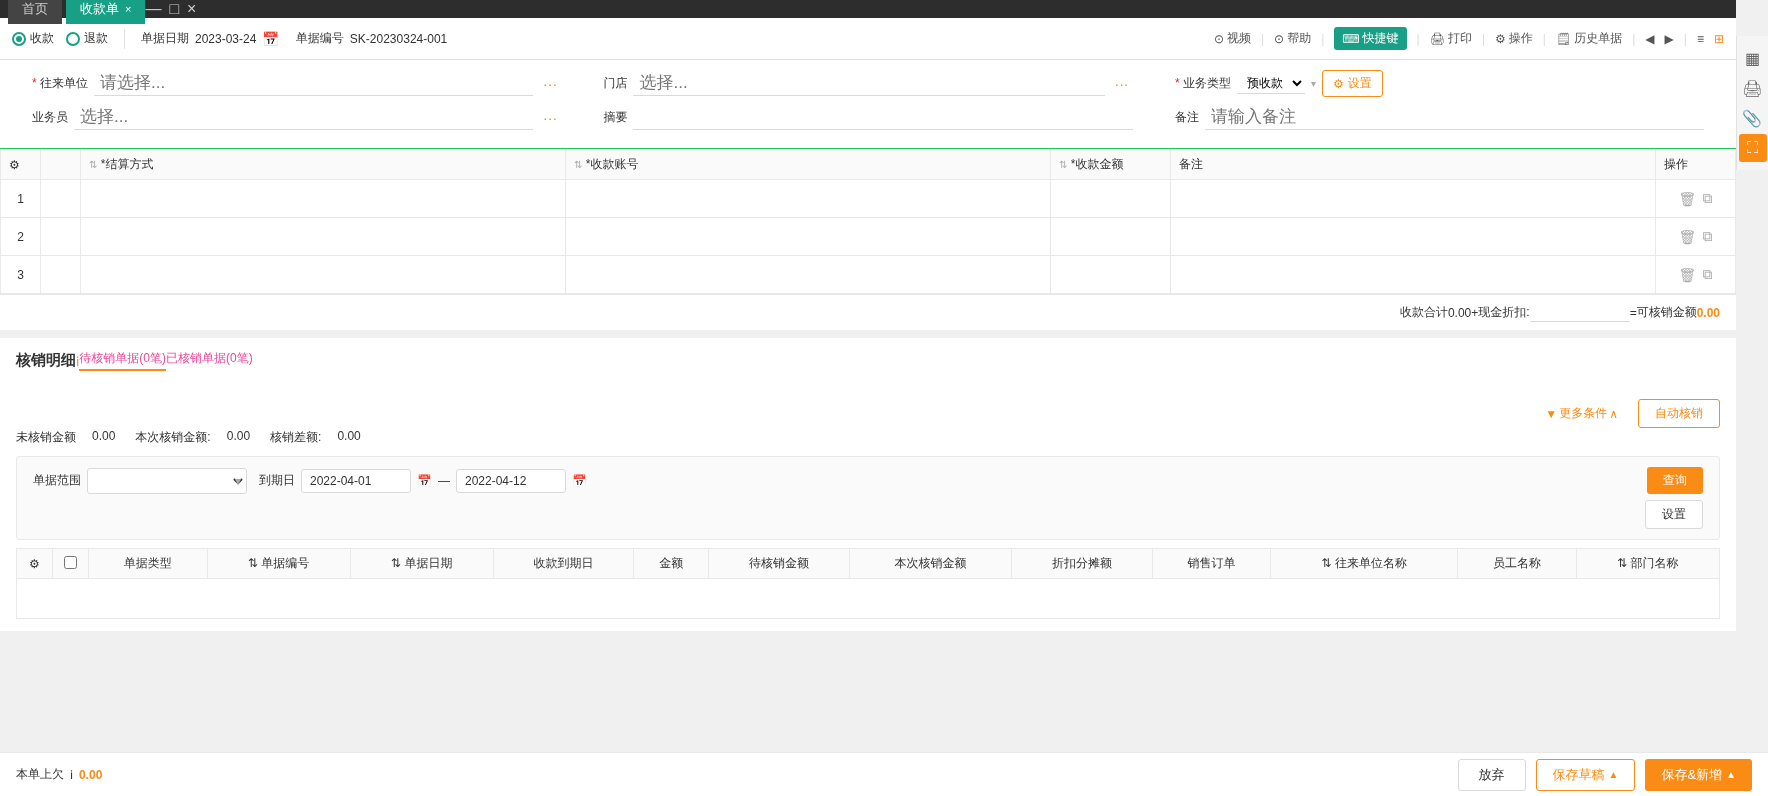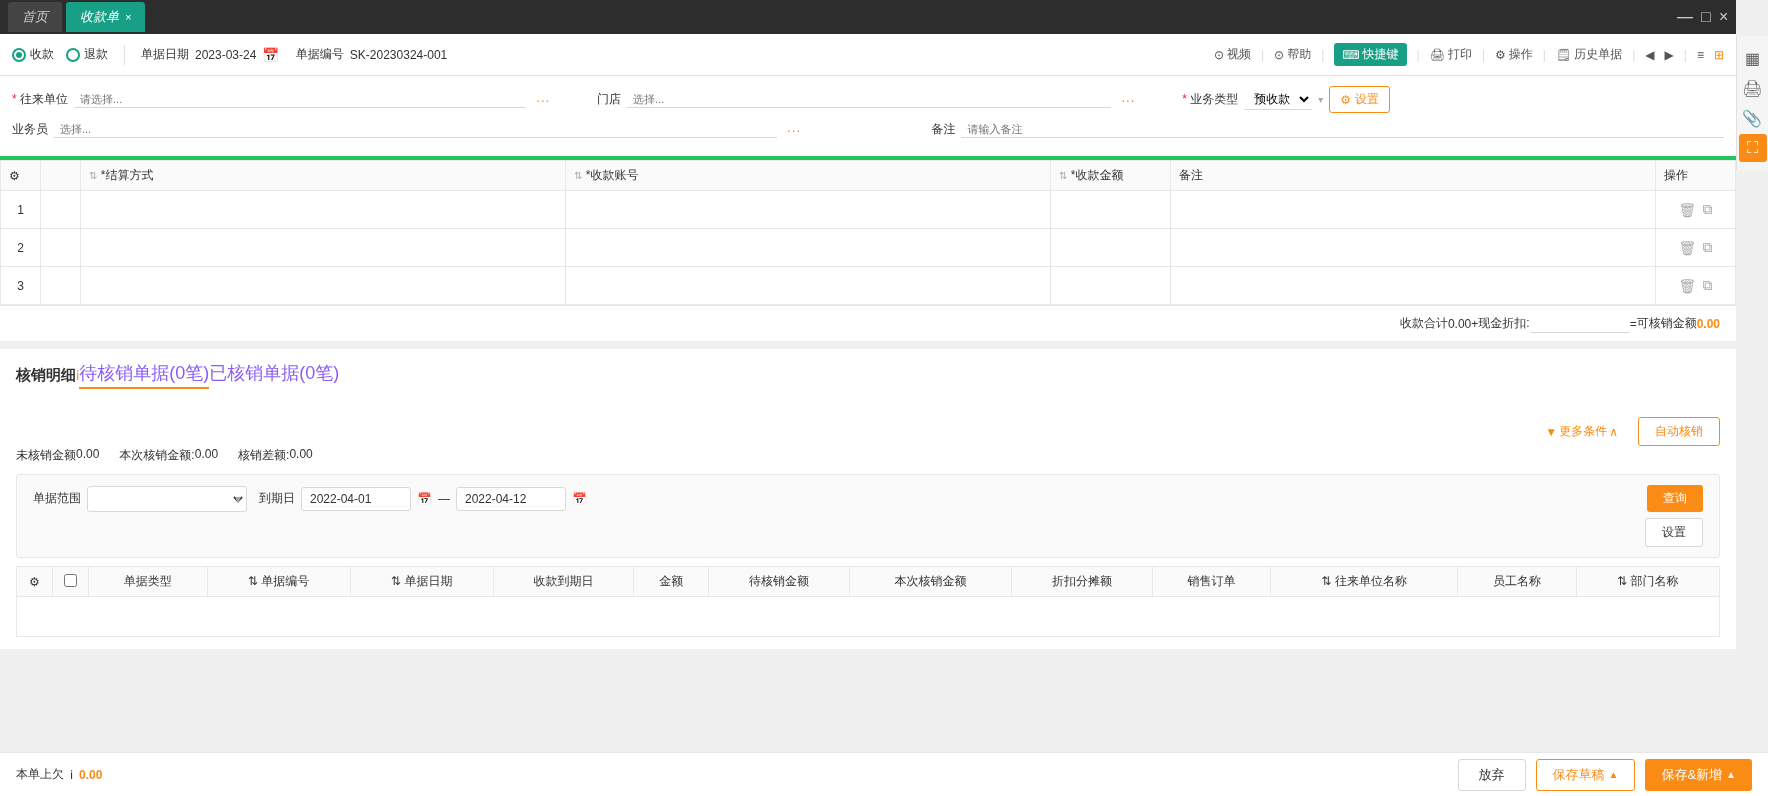--- a/index.html
+++ b/index.html
@@ -1,23 +1,22 @@
 <!DOCTYPE html>
 <html><head>
   <meta charset="utf-8">
   <style>
     * { box-sizing: border-box; margin: 0; padding: 0; }
     body { font-family: 'Microsoft YaHei', Arial, sans-serif; font-size: 12px; background: #f0f0f0; color: #333; width: 1768px; min-height: 796px; overflow: hidden; }
 
     
     .tab-bar {
       display: flex; align-items: center;
-      background: #2d2d2d; height: 34px; padding: 0 8px;
-      justify-content: space-between;
-      font-style: italic;
+      background: #2d2d2d; height: 18px; padding: 0 8px;
+      justify-content: flex-start;
     }
     .tab-bar-left { display: flex; align-items: center; gap: 4px; }
     .tab-home {
       background: #444; color: #ccc; padding: 6px 14px; border-radius: 3px 3px 0 0;
       font-size: 13px; cursor: pointer;
     }
     .tab-active {
       background: #17a085; color: #fff; padding: 6px 14px; border-radius: 3px 3px 0 0;
       font-size: 13px; cursor: pointer; display: flex; align-items: center; gap: 6px;
     }
@@ -44,29 +43,29 @@
     .toolbar-field span { color: #333; }
     .toolbar-field .value { color: #333; font-weight: 500; }
     .toolbar-icon { color: #17a085; cursor: pointer; font-size: 14px; }
     .toolbar-right { margin-left: auto; display: flex; align-items: center; gap: 10px; font-size: 12px; color: #555; }
     .toolbar-right .tool-btn { display: flex; align-items: center; gap: 3px; cursor: pointer; color: #555; }
     .toolbar-right .tool-btn.active { background: #17a085; color: #fff; padding: 3px 8px; border-radius: 3px; }
     .toolbar-sep { color: #ddd; }
 
     
     .form-area {
-      background: #fff; padding: 10px 12px; border-bottom: 4px solid #22c55e;
+      background: #fff; padding: 10px 32px; border-bottom: 1px solid #22c55e;
     }
     .form-row { display: flex; align-items: center; margin-bottom: 8px; gap: 0; }
     .form-field { display: flex; align-items: center; gap: 6px; flex: 1; }
     .form-label { color: #333; white-space: nowrap; min-width: fit-content; }
     .required { color: #f5222d; }
     .form-input {
       border: none; border-bottom: 1px solid #d9d9d9; outline: none;
-      padding: 2px 6px; color: #aaa; font-size: 11px; flex: 1; min-width: 0;
+      padding: 2px 6px; color: #aaa; font-size: 17px; flex: 1; min-width: 0;
       cursor: pointer;
     }
     .more-btn { color: #fa8c16; cursor: pointer; font-size: 14px; padding: 0 4px; }
     .form-select {
       border: none; border-bottom: 1px solid #d9d9d9; outline: none;
       padding: 2px 6px; color: #000000; font-size: 12px;
       background: transparent; cursor: pointer;
     }
     .dropdown-arrow { color: #aaa; font-size: 10px; }
     .settings-btn {
@@ -106,26 +105,26 @@
       border: none; border-bottom: 1px solid #d9d9d9; outline: none;
       width: 100px; padding: 2px 4px; font-size: 12px;
     }
 
     
     .verify-section { background: #fff; margin-top: 8px; padding: 12px 16px; }
     .verify-header { display: flex; align-items: center; margin-bottom: 10px; }
     .verify-title { font-size: 15px; font-weight: 600; color: #333; }
     .verify-info-icon { color: #fa8c16; cursor: pointer; font-size: 13px; }
     .verify-tab {
-      color: #8b5cf6; cursor: pointer; font-size: 18px;
+      color: #ec4899; cursor: pointer; font-size: 12px;
       border-bottom: 2px solid transparent; padding-bottom: 2px;
     }
     .verify-tab.active { border-bottom-color: #fa8c16; }
     .verify-stats { display: flex; gap: 20px; align-items: center; margin-bottom: 10px; font-size: 12px; }
-    .verify-stats .stat-item { display: flex; gap: 0; margin-top: 48px; }
+    .verify-stats .stat-item { display: flex; gap: 16px; margin-top: 48px; }
     .verify-stats .stat-label { color: #333; }
     .verify-stats .stat-value { color: #333; }
     .filter-field { display: flex; align-items: center; gap: 6px; }
     .filter-select {
       border: 1px solid #d9d9d9; border-radius: 3px; padding: 4px 8px;
       font-size: 12px; color: #333; background: #fff; min-width: 160px;
       cursor: pointer;
     }
     .filter-date-input {
       border: 1px solid #d9d9d9; border-radius: 3px; padding: 4px 8px;
@@ -310,20 +309,24 @@
         </button>
       </div>
     </div>
     <div class="form-row">
       <div class="form-field" style="flex:2.5;">
         <span class="form-label">业务员</span>
         <input class="form-input" type="text" placeholder="选择..." style="">
         <span class="more-btn">···</span>
       </div>
       <div style="flex:0.2"></div>
+      <div class="form-field" style="flex:2.5;">
+        <span class="form-label">摘要</span>
+        <input class="form-input" type="text" style="">
+      </div>
       <div style="flex:0.2"></div>
       <div class="form-field" style="flex:2.5;">
         <span class="form-label">备注</span>
         <input class="form-input" type="text" placeholder="请输入备注" style="">
       </div>
     </div>
   </div>
 
   <div class="table-area">
     <table class="data-table">

